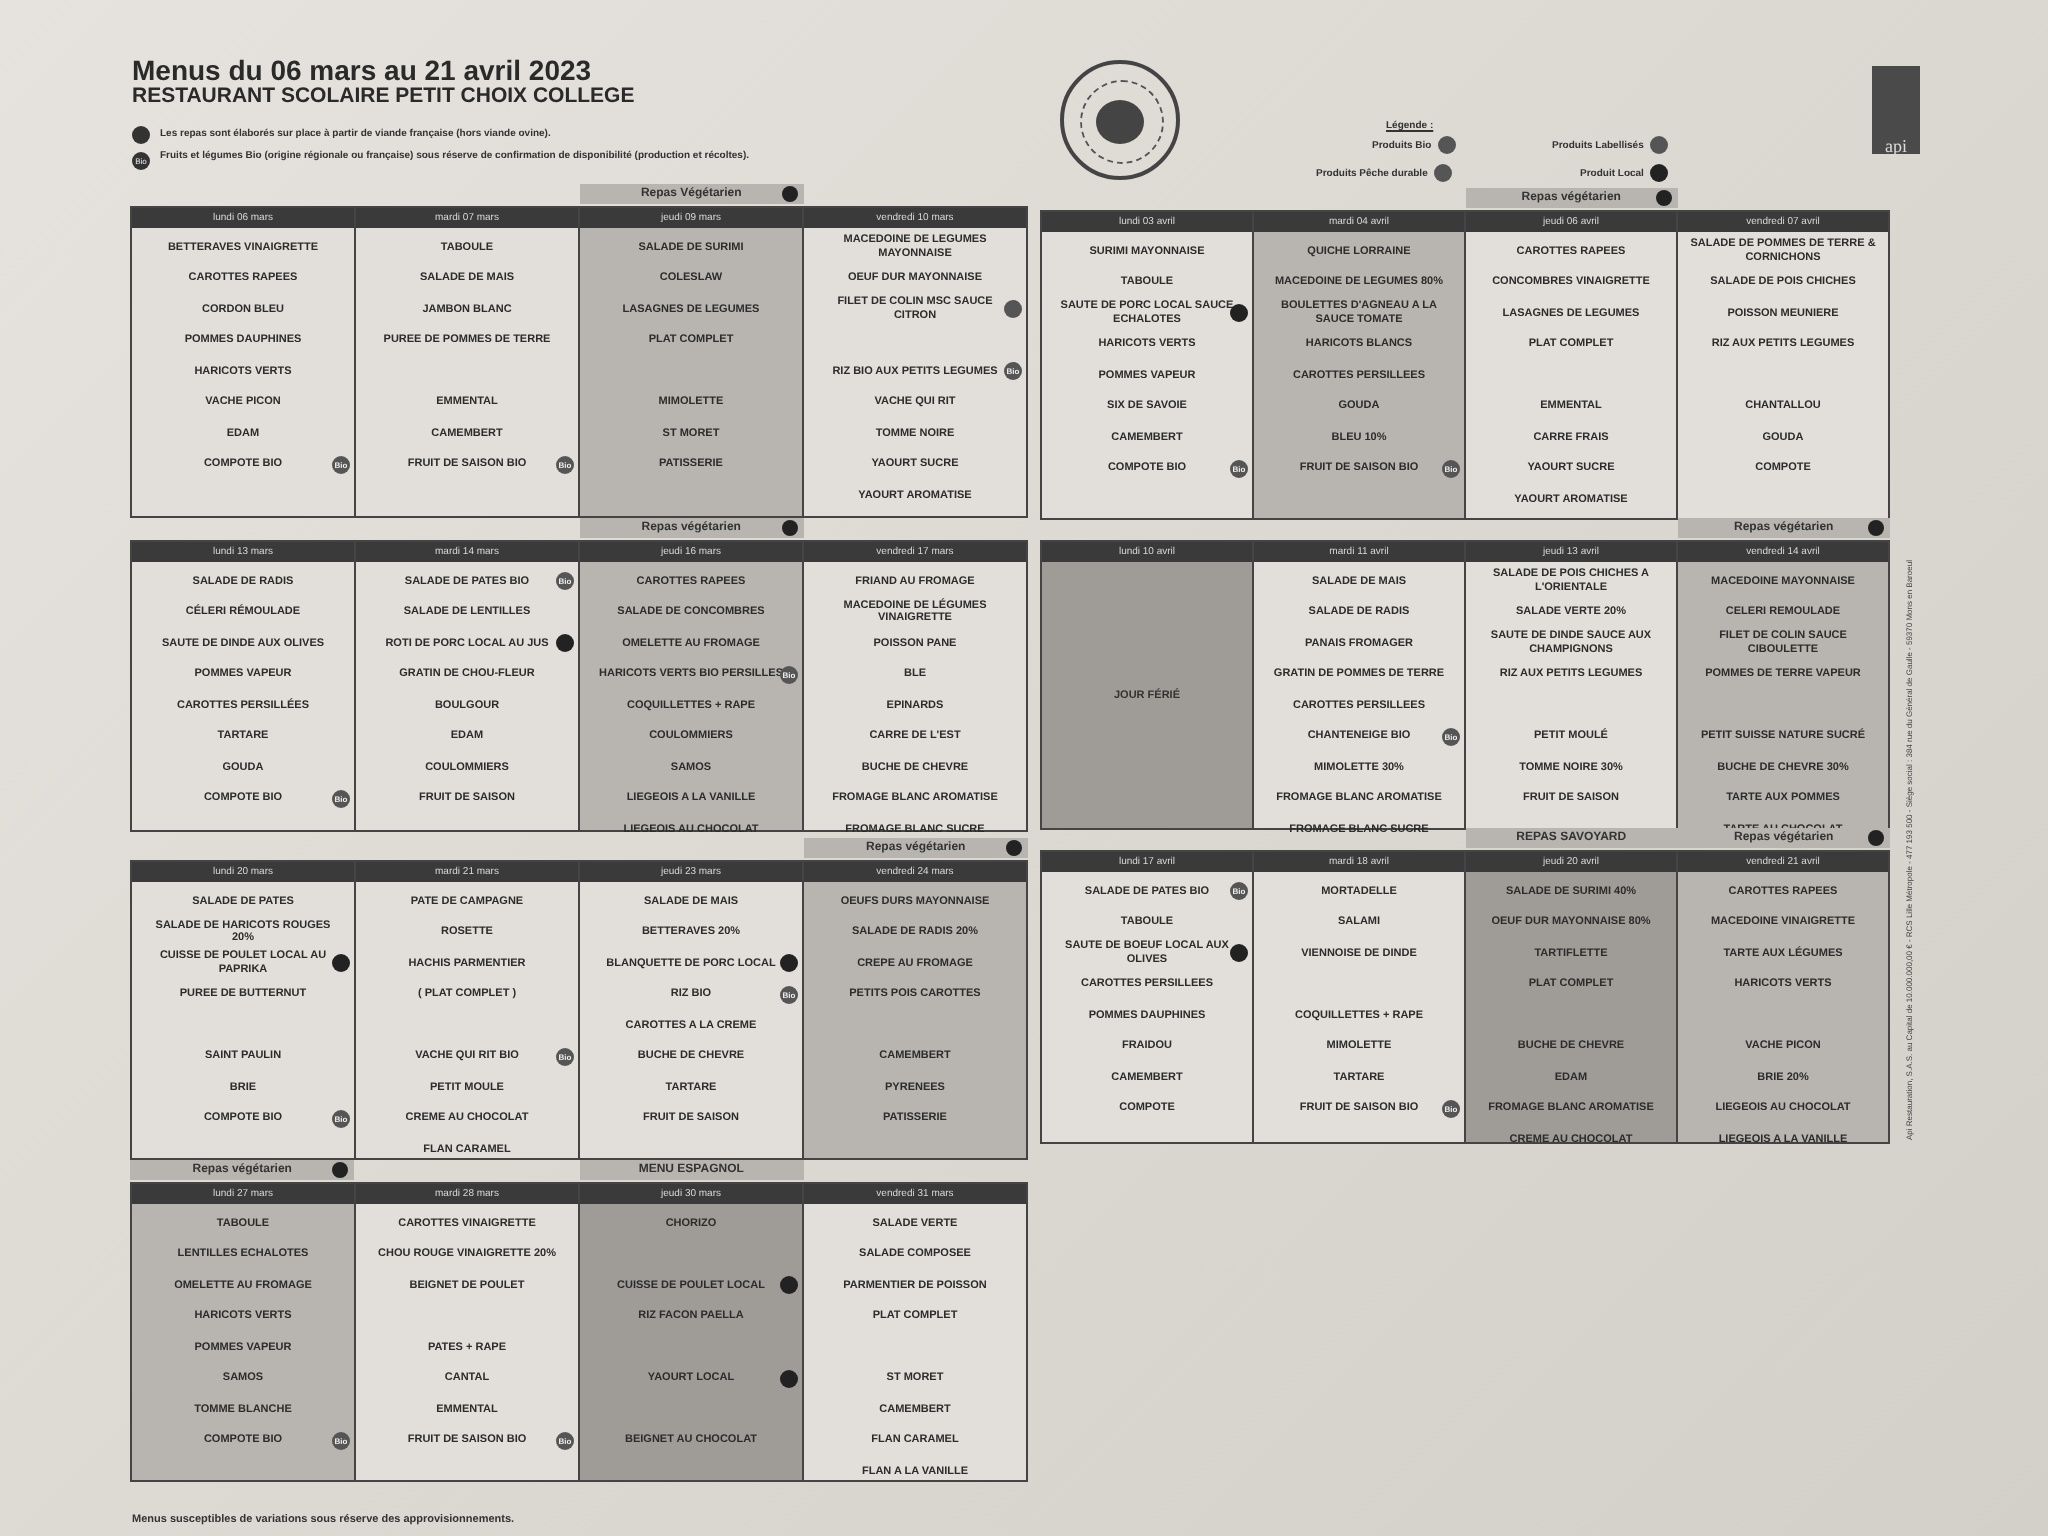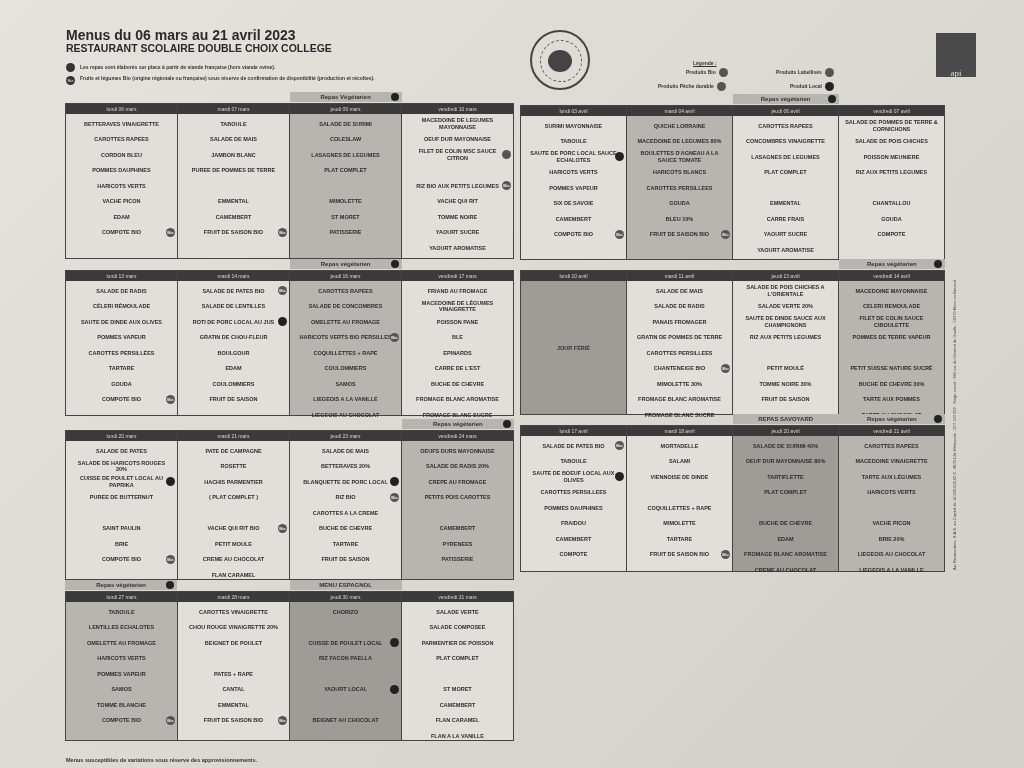--- a/index.html
+++ b/index.html
@@ -7,21 +7,21 @@
   .paper{position:absolute;left:0;top:0;width:1024px;height:768px;background:linear-gradient(135deg,#e6e3de 0%,#dcd9d3 50%,#d3d0ca 100%);}
   .title1{position:absolute;left:66px;top:27px;font-size:14px;font-weight:bold;color:#2a2a2a;}
   .title2{position:absolute;left:66px;top:42px;font-size:10.5px;font-weight:bold;color:#2a2a2a;}
   .note{position:absolute;font-size:5px;font-weight:bold;color:#333;line-height:7px;}
   .note-icon{position:absolute;width:9px;height:9px;border-radius:50%;background:#333;color:#eee;font-size:4px;text-align:center;line-height:9px;}
   .seal{position:absolute;left:530px;top:30px;width:60px;height:60px;border-radius:50%;border:2px solid #444;box-sizing:border-box;}
   .seal-inner{position:absolute;left:8px;top:8px;width:40px;height:40px;border-radius:50%;border:1px dashed #555;}
   .seal-apple{position:absolute;left:16px;top:18px;width:24px;height:22px;border-radius:50%;background:#444;}
   .legend{position:absolute;font-size:5px;font-weight:bold;color:#333;}
   .legend-icon{display:inline-block;width:9px;height:9px;border-radius:50%;background:#555;vertical-align:middle;margin-left:3px;}
-  .logo{position:absolute;left:936px;top:33px;width:40px;height:44px;background:#4a4a4a;color:#ddd;font-family:"Liberation Serif",serif;font-size:9px;text-align:center;line-height:80px;}
+  .logo{position:absolute;left:936px;top:33px;width:24px;height:44px;background:#4a4a4a;color:#ddd;font-family:"Liberation Serif",serif;font-size:9px;text-align:center;line-height:80px;}
   .sidetext{position:absolute;left:952px;top:250px;width:10px;height:320px;font-size:4px;color:#444;writing-mode:vertical-rl;transform:rotate(180deg);white-space:nowrap;}
   .week{position:absolute;border:1px solid #444;box-sizing:border-box;display:flex;background:#e2dfda;}
   .day{flex:1;border-right:1px solid #444;display:flex;flex-direction:column;position:relative;}
   .day:last-child{border-right:none;}
   .day.shade{background:#b8b5b0;}
   .day.dark{background:#9f9c98;}
   .day-head{height:10px;background:#3a3a3a;color:#d8d8d8;font-size:5px;text-align:center;line-height:10px;flex:none;}
   .items{flex:1;display:flex;flex-direction:column;justify-content:flex-start;padding-top:2px;}
   .item{font-size:5.5px;font-weight:bold;color:#2c2c2c;text-align:center;padding:0 6px;height:15.5px;display:flex;align-items:center;justify-content:center;line-height:6.5px;position:relative;}
   .badge{position:absolute;right:2px;top:3px;width:9px;height:9px;border-radius:50%;background:#555;color:#eee;font-size:4px;line-height:9px;text-align:center;}
@@ -29,21 +29,21 @@
   .theme{position:absolute;height:10px;font-size:6px;font-weight:bold;color:#333;text-align:center;line-height:10px;background:#b8b5b0;}
   .theme .veg-icon{position:absolute;right:3px;top:1px;width:8px;height:8px;border-radius:50%;background:#222;}
   .closed{display:flex;align-items:center;justify-content:center;font-size:5.5px;font-weight:bold;color:#333;flex:1;}
   .footer{position:absolute;left:66px;top:757px;font-size:5.5px;font-weight:bold;color:#333;}
 </style>
 </head>
 <body>
 
 <div class="paper">
   <div class="title1">Menus du 06 mars au 21 avril 2023</div>
-  <div class="title2">RESTAURANT SCOLAIRE DOUBLE CHOIX COLLEGE</div>
+  <div class="title2">RESTAURANT SCOLAIRE PETIT CHOIX COLLEGE</div>
 
   <div class="note-icon" style="left:66px;top:63px;"></div>
   <div class="note" style="left:80px;top:64px;width:350px;">Les repas sont élaborés sur place à partir de viande française (hors viande ovine).</div>
   <div class="note-icon" style="left:66px;top:76px;">Bio</div>
   <div class="note" style="left:80px;top:75px;width:330px;">Fruits et légumes Bio (origine régionale ou française) sous réserve de confirmation de disponibilité (production et récoltes).</div>
 
   <div class="seal">
     <div class="seal-inner"></div>
     <div class="seal-apple"></div>
   </div>

